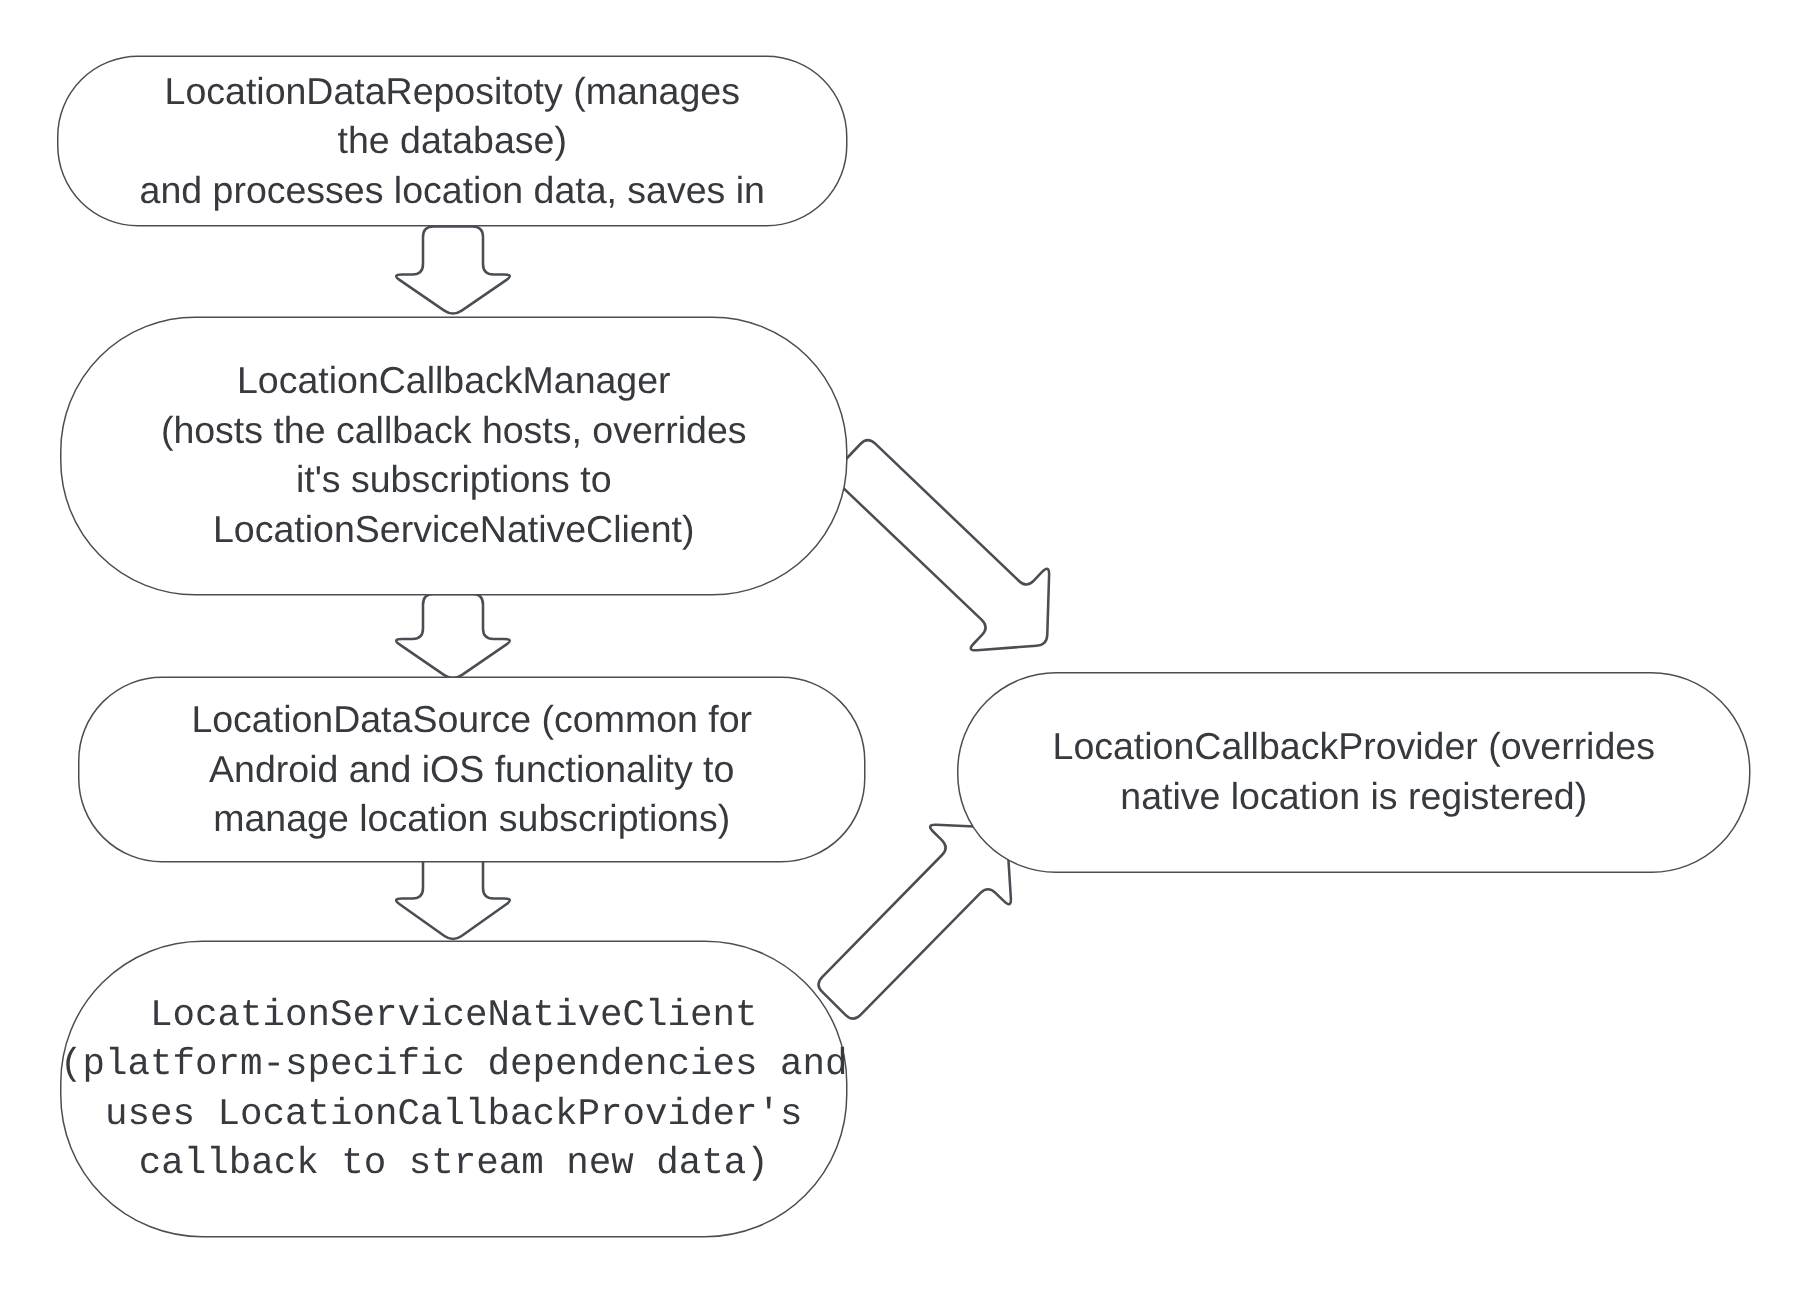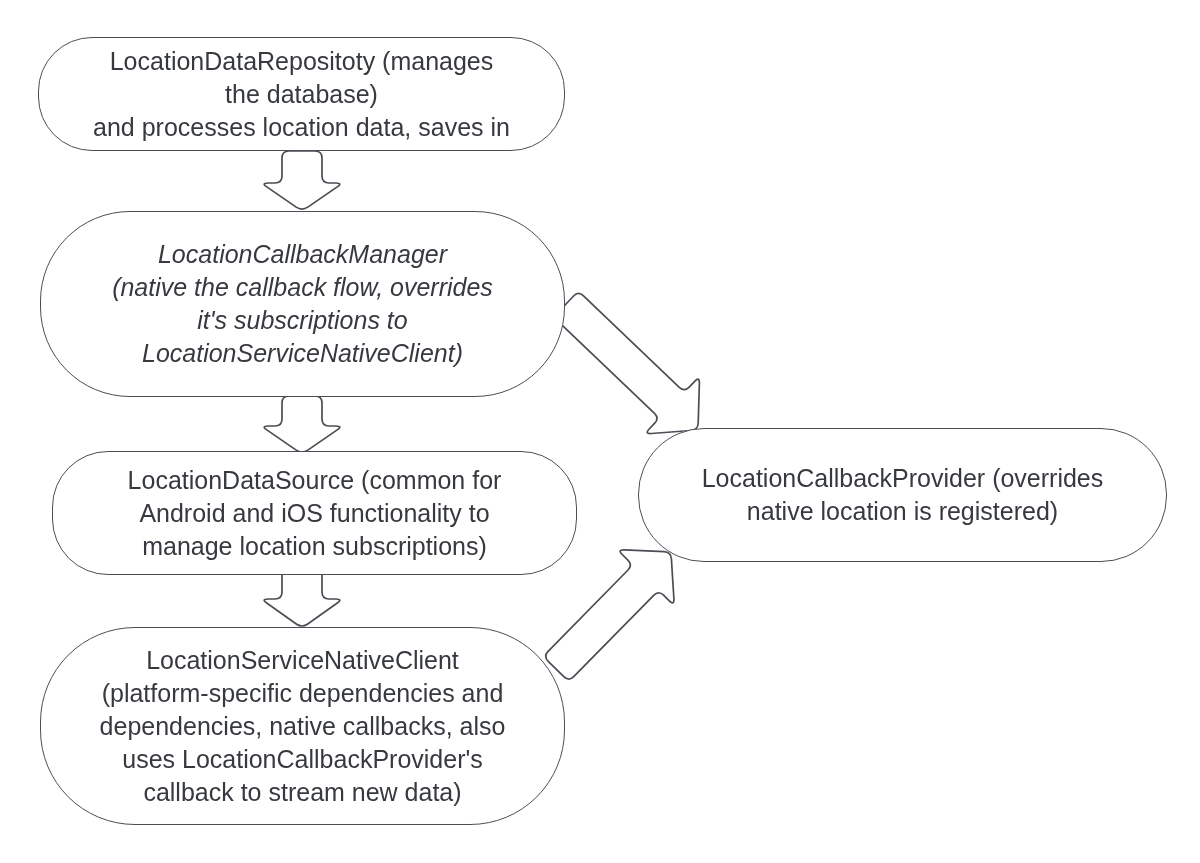--- a/index.html
+++ b/index.html
@@ -34,24 +34,24 @@
     text-align: center;
     font-size: 25px;
     line-height: 33px;
     color: #36393e;
   }
   .node .line {
     white-space: nowrap;
   }
   
   #node-repo   { left: 38px;  top: 37px;  width: 527px; height: 114px; border-radius: 54px; }
-  #node-mgr    { left: 40px;  top: 211px; width: 525px; height: 186px; border-radius: 90px; font-style: italic; }
+  #node-mgr    { left: 40px;  top: 211px; width: 525px; height: 186px; border-radius: 90px; }
   #node-src    { left: 52px;  top: 451px; width: 525px; height: 124px; border-radius: 56px; }
-  #node-native { left: 40px;  top: 627px; width: 525px; height: 198px; border-radius: 95px; }
-  #node-prov   { left: 638px; top: 428px; width: 529px; height: 134px; border-radius: 66px; }
+  #node-native { left: 40px;  top: 627px; width: 525px; height: 198px; border-radius: 95px; font-family: Liberation Mono, monospace; }
+  #node-prov   { left: 638px; top: 448px; width: 529px; height: 134px; border-radius: 66px; }
 </style>
 </head>
 <body>
 
 <div id="canvas">
 
   <svg id="arrows" width="1200" height="863" viewBox="0 0 1200 863">
       <path d="M289.0,151.0Q282.0,151.0 282.0,158.0L282.0,176.0Q282.0,183.0 275.0,183.0L268.0,183.0Q261.0,183.0 266.8,186.9L296.2,207.1Q302.0,211.0 307.8,207.1L337.2,186.9Q343.0,183.0 336.0,183.0L329.0,183.0Q322.0,183.0 322.0,176.0L322.0,158.0Q322.0,151.0 315.0,151.0Z" fill="#ffffff" stroke="#4a4e54" stroke-width="1.7" stroke-linejoin="round"></path>
       <path d="M289.0,396.0Q282.0,396.0 282.0,403.0L282.0,419.0Q282.0,426.0 275.0,426.0L268.0,426.0Q261.0,426.0 266.8,429.9L296.2,450.1Q302.0,454.0 307.8,450.1L337.2,429.9Q343.0,426.0 336.0,426.0L329.0,426.0Q322.0,426.0 322.0,419.0L322.0,403.0Q322.0,396.0 315.0,396.0Z" fill="#ffffff" stroke="#4a4e54" stroke-width="1.7" stroke-linejoin="round"></path>
       <path d="M289.0,566.0Q282.0,566.0 282.0,573.0L282.0,592.0Q282.0,599.0 275.0,599.0L268.0,599.0Q261.0,599.0 266.7,603.0L296.3,624.0Q302.0,628.0 307.7,624.0L337.3,603.0Q343.0,599.0 336.0,599.0L329.0,599.0Q322.0,599.0 322.0,592.0L322.0,573.0Q322.0,566.0 315.0,566.0Z" fill="#ffffff" stroke="#4a4e54" stroke-width="1.7" stroke-linejoin="round"></path>
@@ -60,35 +60,34 @@
     </svg>
 
   <div class="node" id="node-repo">
     <div class="line">LocationDataRepositoty (manages</div>
     <div class="line">the database)</div>
     <div class="line">and processes location data, saves in</div>
   </div>
 
   <div class="node" id="node-mgr">
     <div class="line">LocationCallbackManager</div>
-    <div class="line">(native the callback flow, overrides</div>
+    <div class="line">(hosts the callback hosts, overrides</div>
     <div class="line">it's subscriptions to</div>
     <div class="line">LocationServiceNativeClient)</div>
   </div>
 
   <div class="node" id="node-src">
     <div class="line">LocationDataSource (common for</div>
     <div class="line">Android and iOS functionality to</div>
     <div class="line">manage location subscriptions)</div>
   </div>
 
   <div class="node" id="node-native">
     <div class="line">LocationServiceNativeClient</div>
     <div class="line">(platform-specific dependencies and</div>
-    <div class="line">dependencies, native callbacks, also</div>
     <div class="line">uses LocationCallbackProvider's</div>
     <div class="line">callback to stream new data)</div>
   </div>
 
   <div class="node" id="node-prov">
     <div class="line">LocationCallbackProvider (overrides</div>
     <div class="line">native location is registered)</div>
   </div>
 
 </div>

